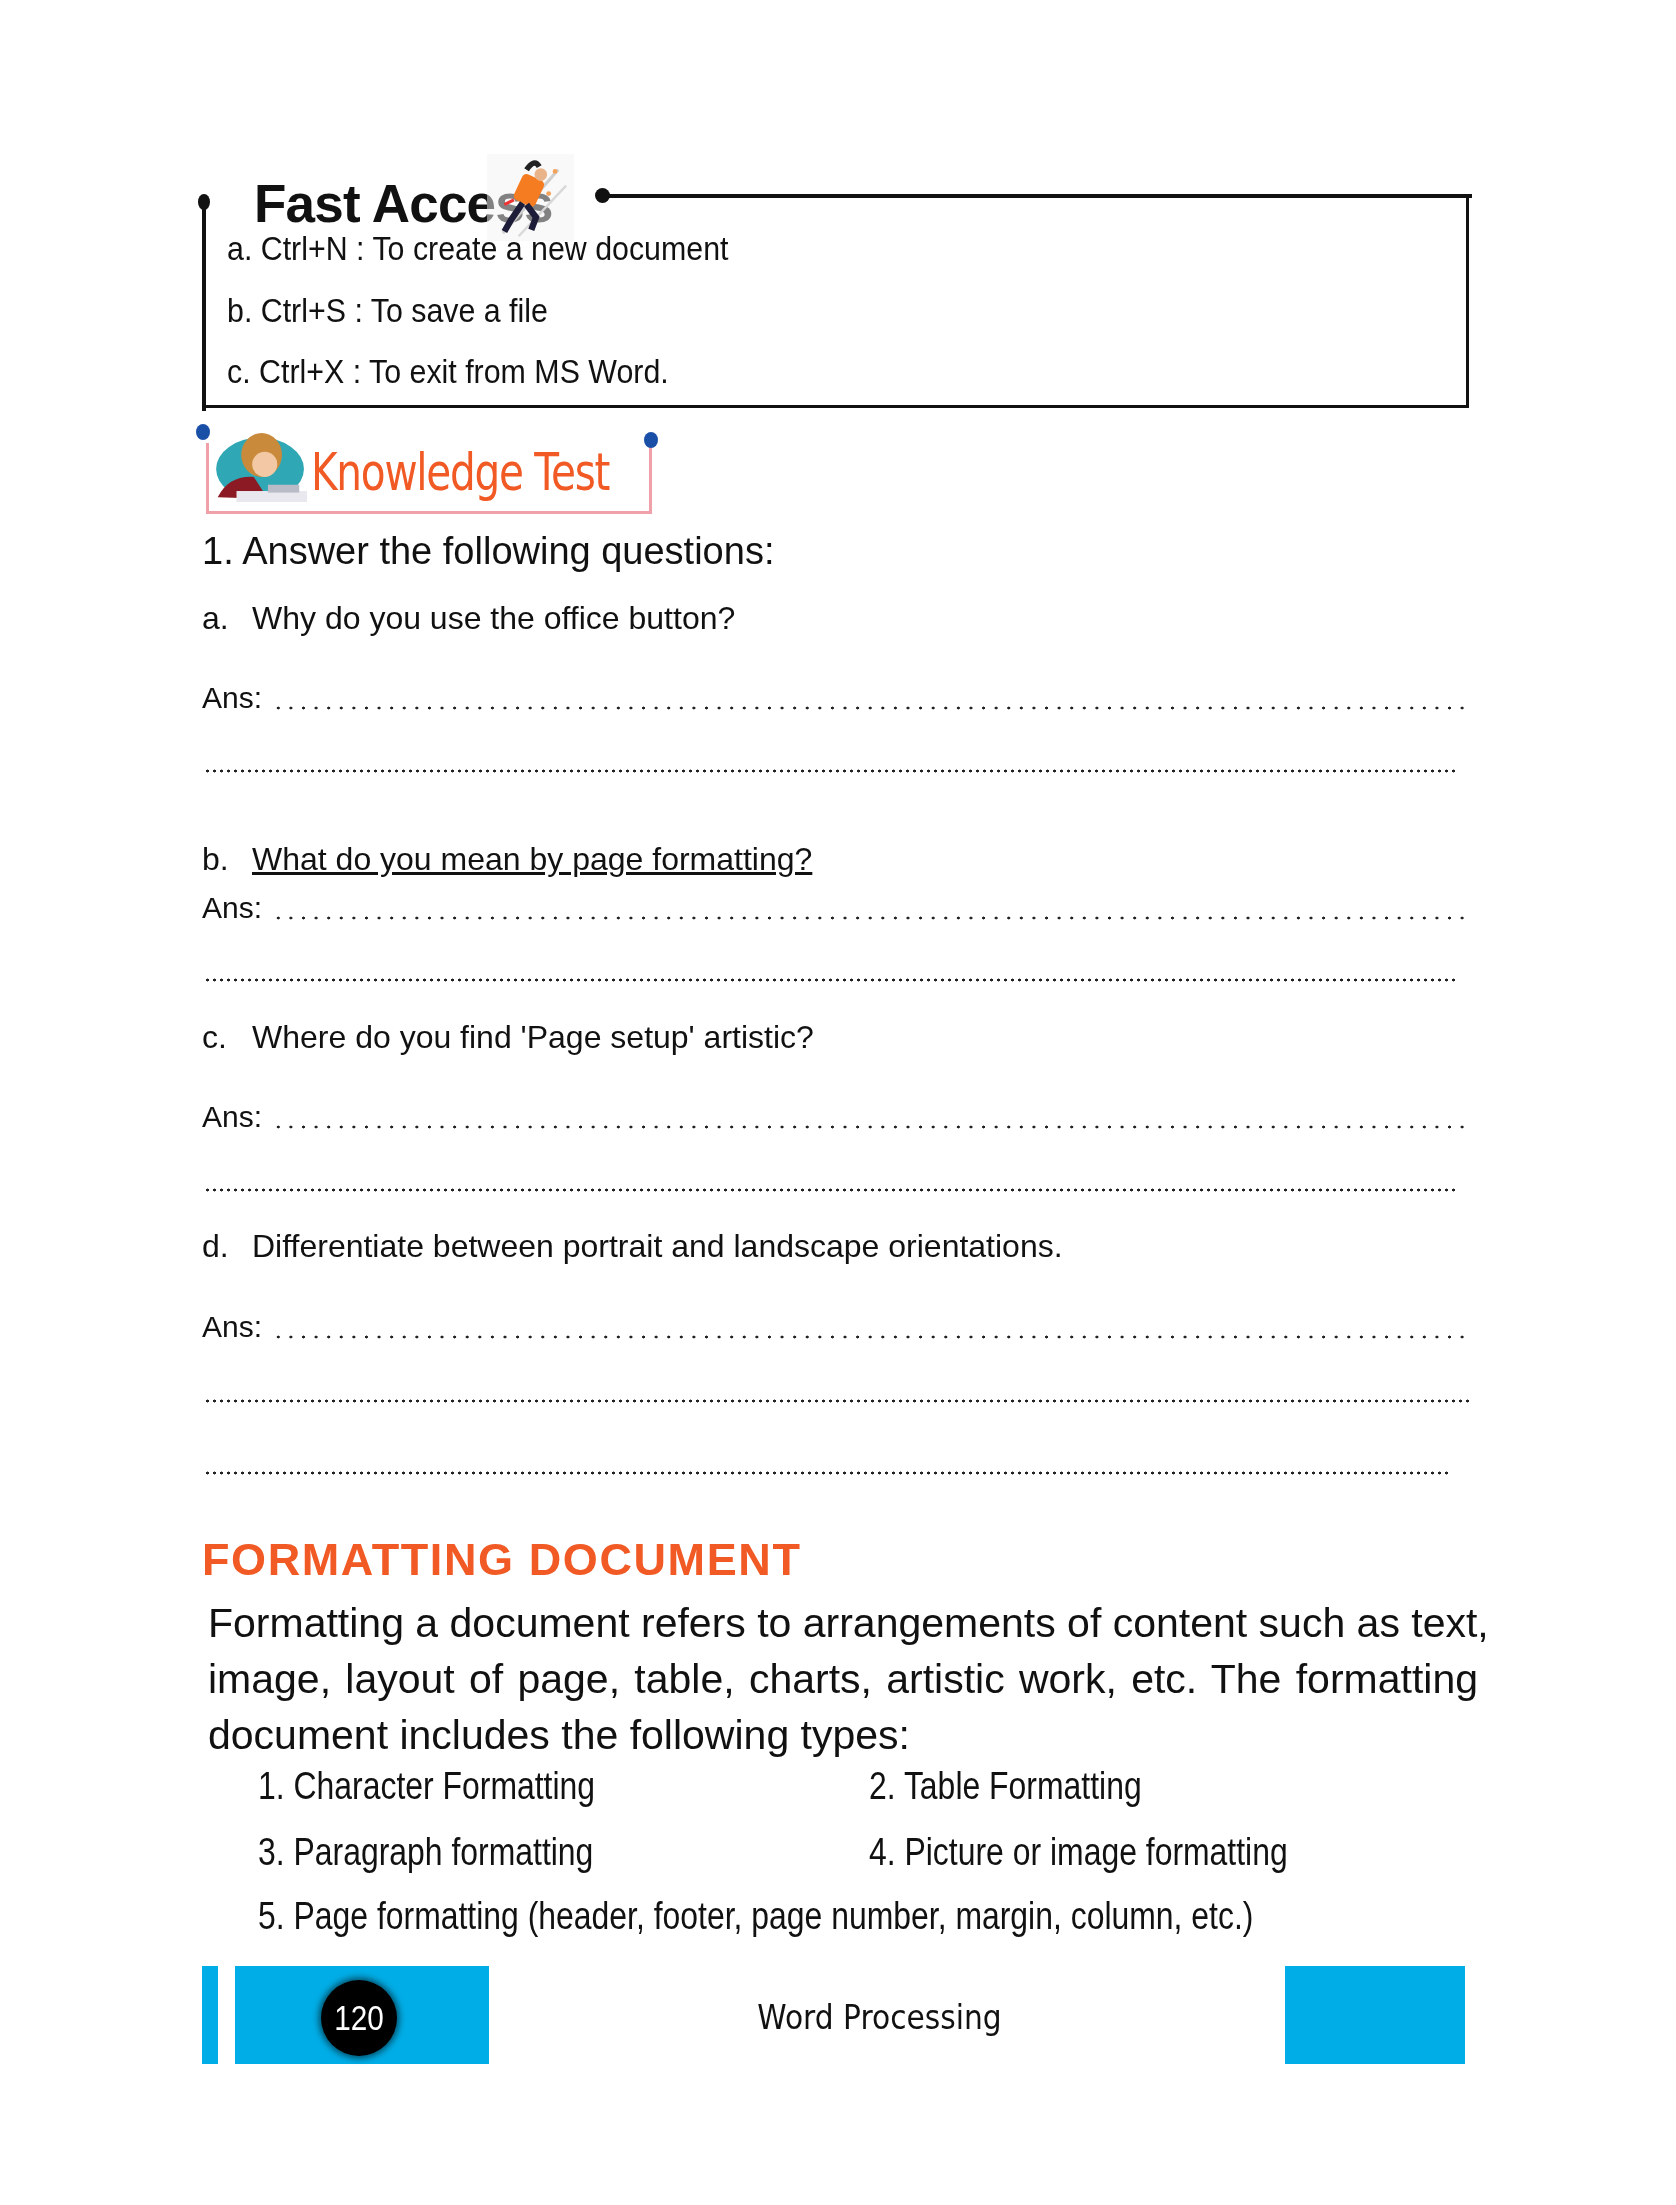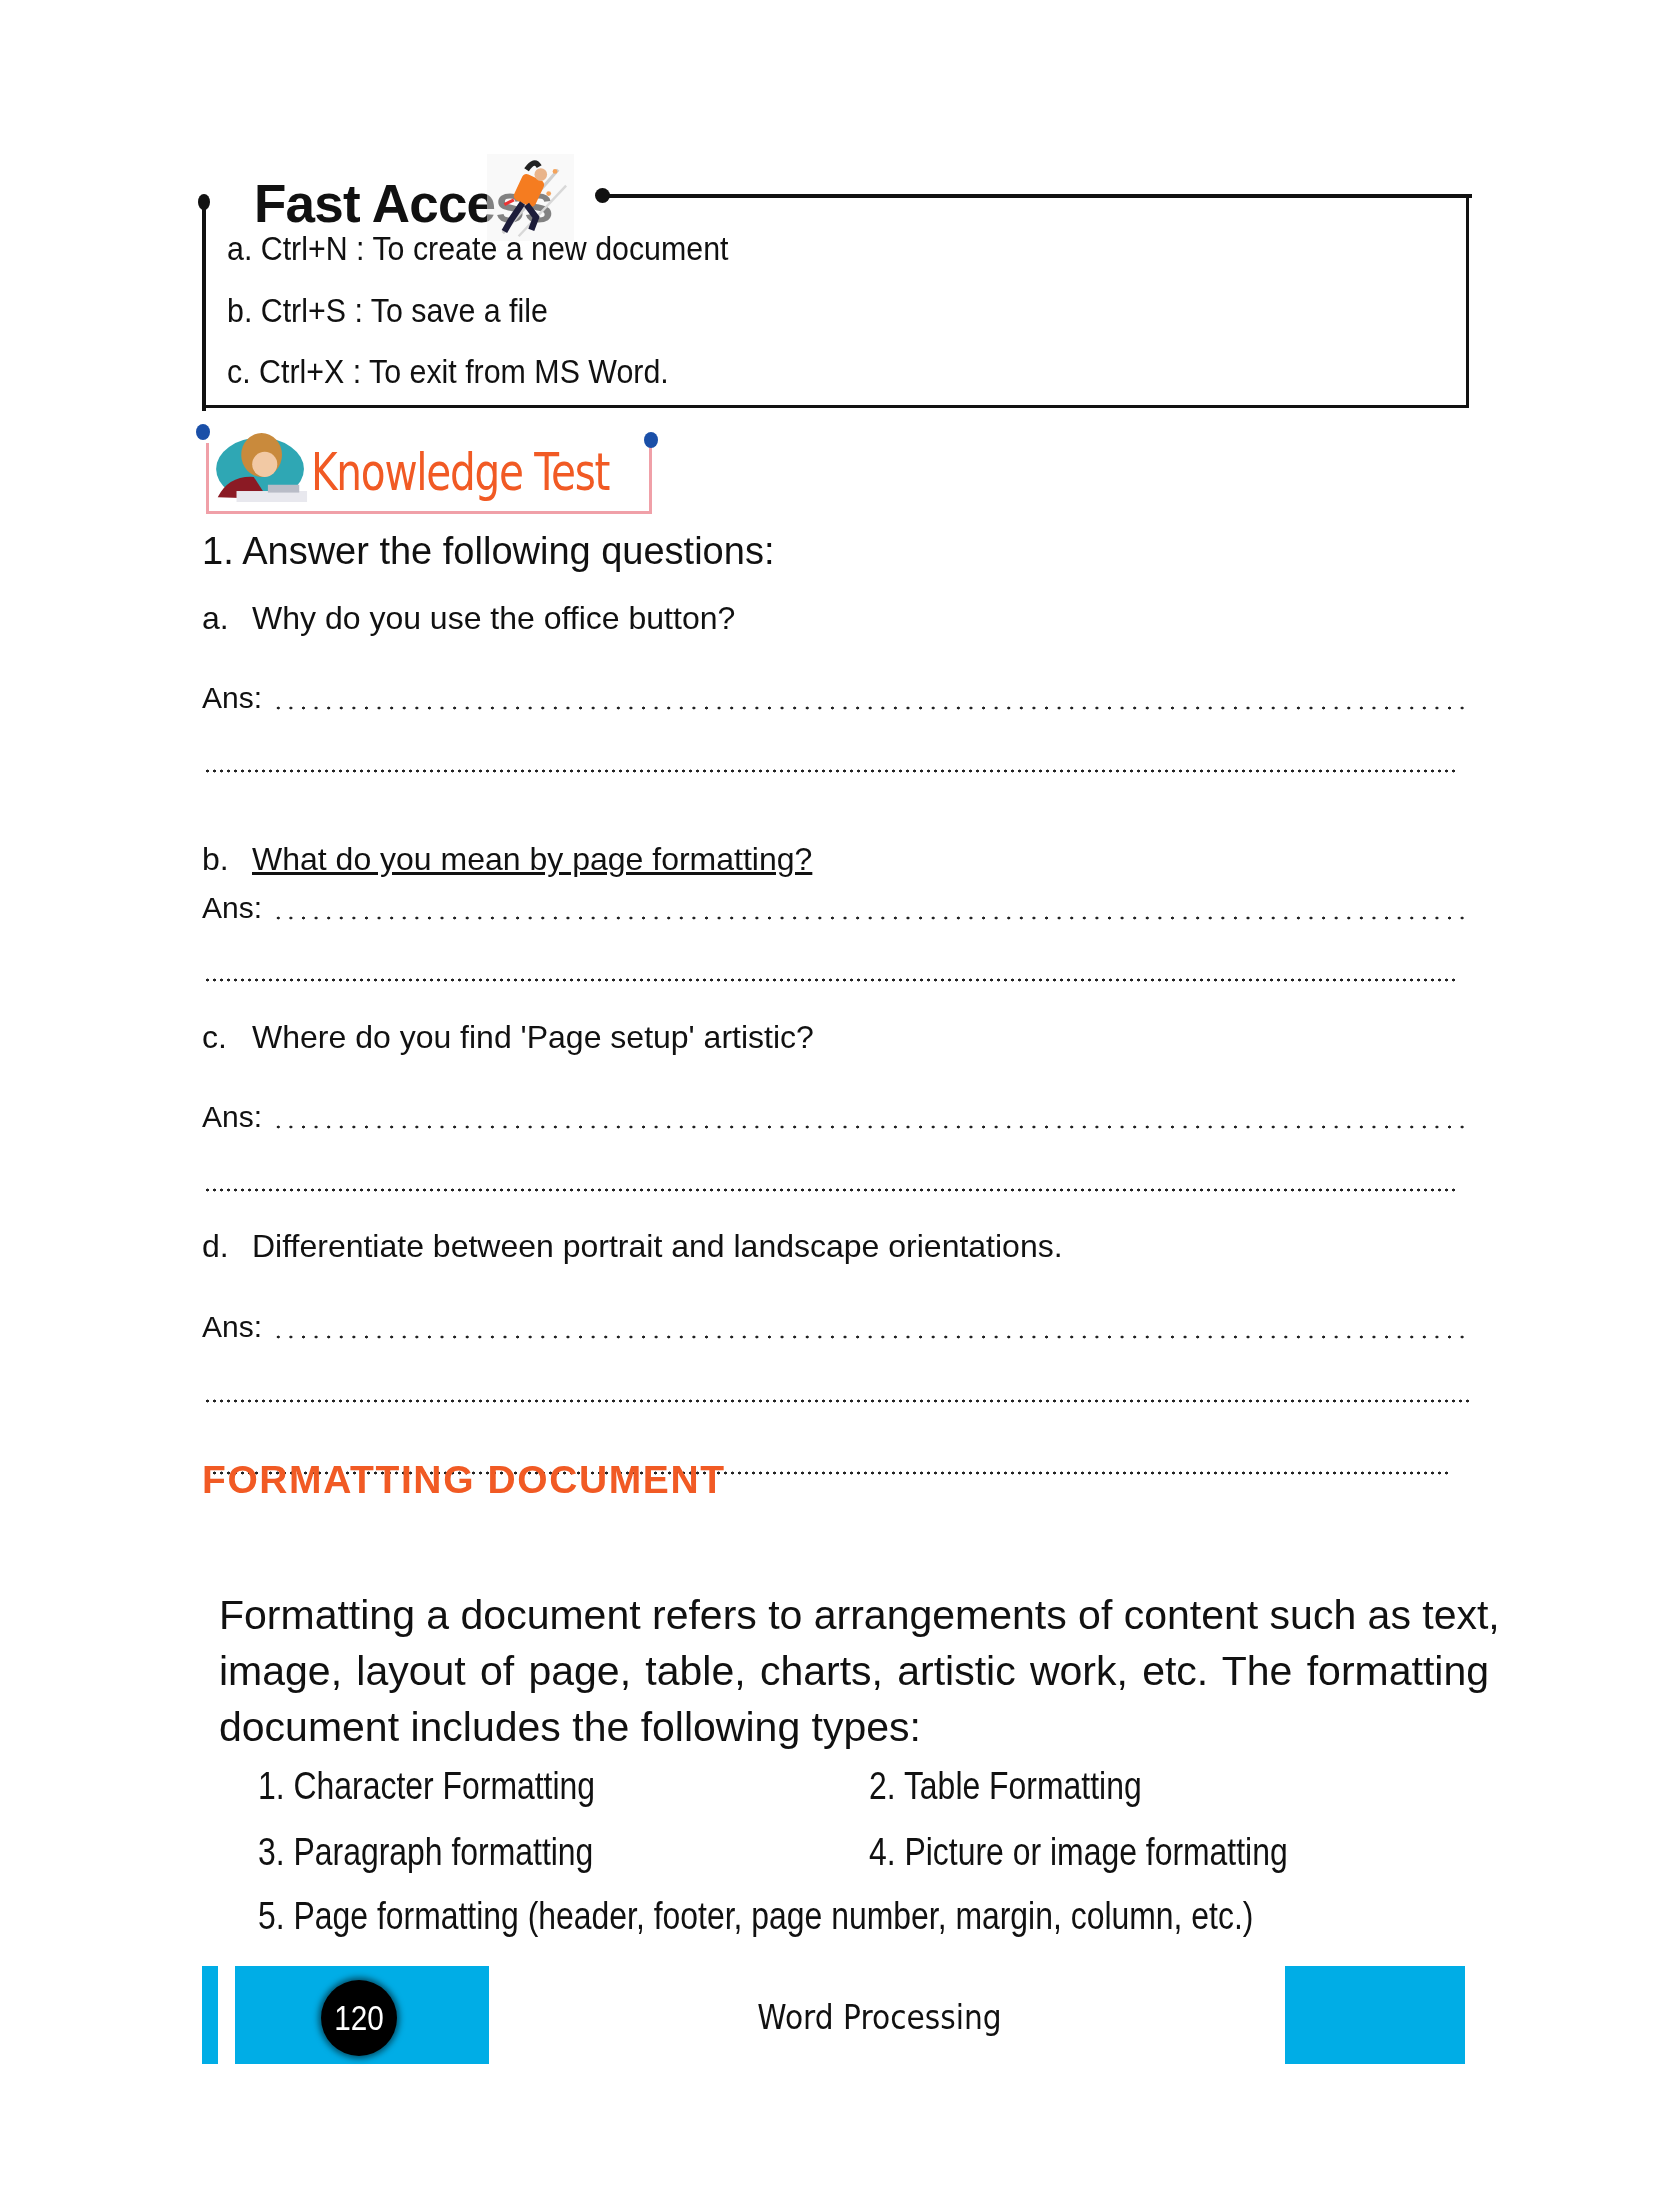--- a/index.html
+++ b/index.html
@@ -19,22 +19,22 @@
   .kt-icon { position:absolute; left:213px; top:428px; width:98px; height:79px; }
   .kt-label { position:absolute; left:311px; top:441px; font-family:"DejaVu Sans", sans-serif; font-size:52px; color:#f15a24; line-height:63px; white-space:nowrap; letter-spacing:-1.6px; transform:scaleX(0.78); transform-origin:left center; }
   
   .q-heading { position:absolute; left:202px; top:529px; font-size:38px; font-weight:normal; line-height:44px; white-space:nowrap; }
   .q-text { position:absolute; left:202px; font-size:32px; line-height:47px; white-space:nowrap; }
   .q-letter { display:inline-block; width:50px; }
   .ans { position:absolute; left:202px; font-size:30px; line-height:35px; white-space:nowrap; overflow:hidden; width:1270px; }
   .dotline { position:absolute; left:204px; height:3.9px; background-image: radial-gradient(circle, #222 1.3px, transparent 1.6px); background-size:7px 3.9px; background-repeat:repeat-x; }
   .ans-lead { position:absolute; height:3.9px; background-image: radial-gradient(circle, #222 1.3px, transparent 1.6px); background-size:12.6px 3.9px; background-repeat:repeat-x; }
   
-  .sec-heading { position:absolute; left:202px; top:1456px; font-size:39px; font-weight:bold; color:#f15a24; letter-spacing:1.6px; line-height:47px; white-space:nowrap; }
-  .para-line { position:absolute; left:219px; width:1270px; font-size:41px; line-height:49px; white-space:nowrap; text-align:justify; text-align-last:justify; }
+  .sec-heading { position:absolute; left:202px; top:1536px; font-size:45px; font-weight:bold; color:#f15a24; letter-spacing:1.6px; line-height:47px; white-space:nowrap; }
+  .para-line { position:absolute; left:208px; width:1270px; font-size:41px; line-height:49px; white-space:nowrap; text-align:justify; text-align-last:justify;margin-top:8px; }
   .para-last { text-align:right; text-align-last:left; }
   .li { position:absolute; font-size:38px; line-height:44px; white-space:nowrap; transform:scaleX(0.84); transform-origin:left center; }
   
   .ft-bar { position:absolute; top:1966px; height:98px; background:#00ade6; }
   .ft-circle { position:absolute; left:321px; top:1980px; width:76px; height:76px; border-radius:50%; background:#000; box-shadow:0 0 6.3px 2.4px rgba(0,0,0,0.55); }
   .ft-num { position:absolute; left:321px; top:1980px; width:76px; height:76px; line-height:76px; text-align:center; color:#fff; font-size:35px; transform:scaleX(0.85); }
   .ft-title { position:absolute; left:693px; top:1994px; width:373px; text-align:center; font-family:"DejaVu Sans", sans-serif; font-size:33px; line-height:47px; color:#111; white-space:nowrap; transform:scaleX(0.9); }
 </style>
 </head>
 <body>

